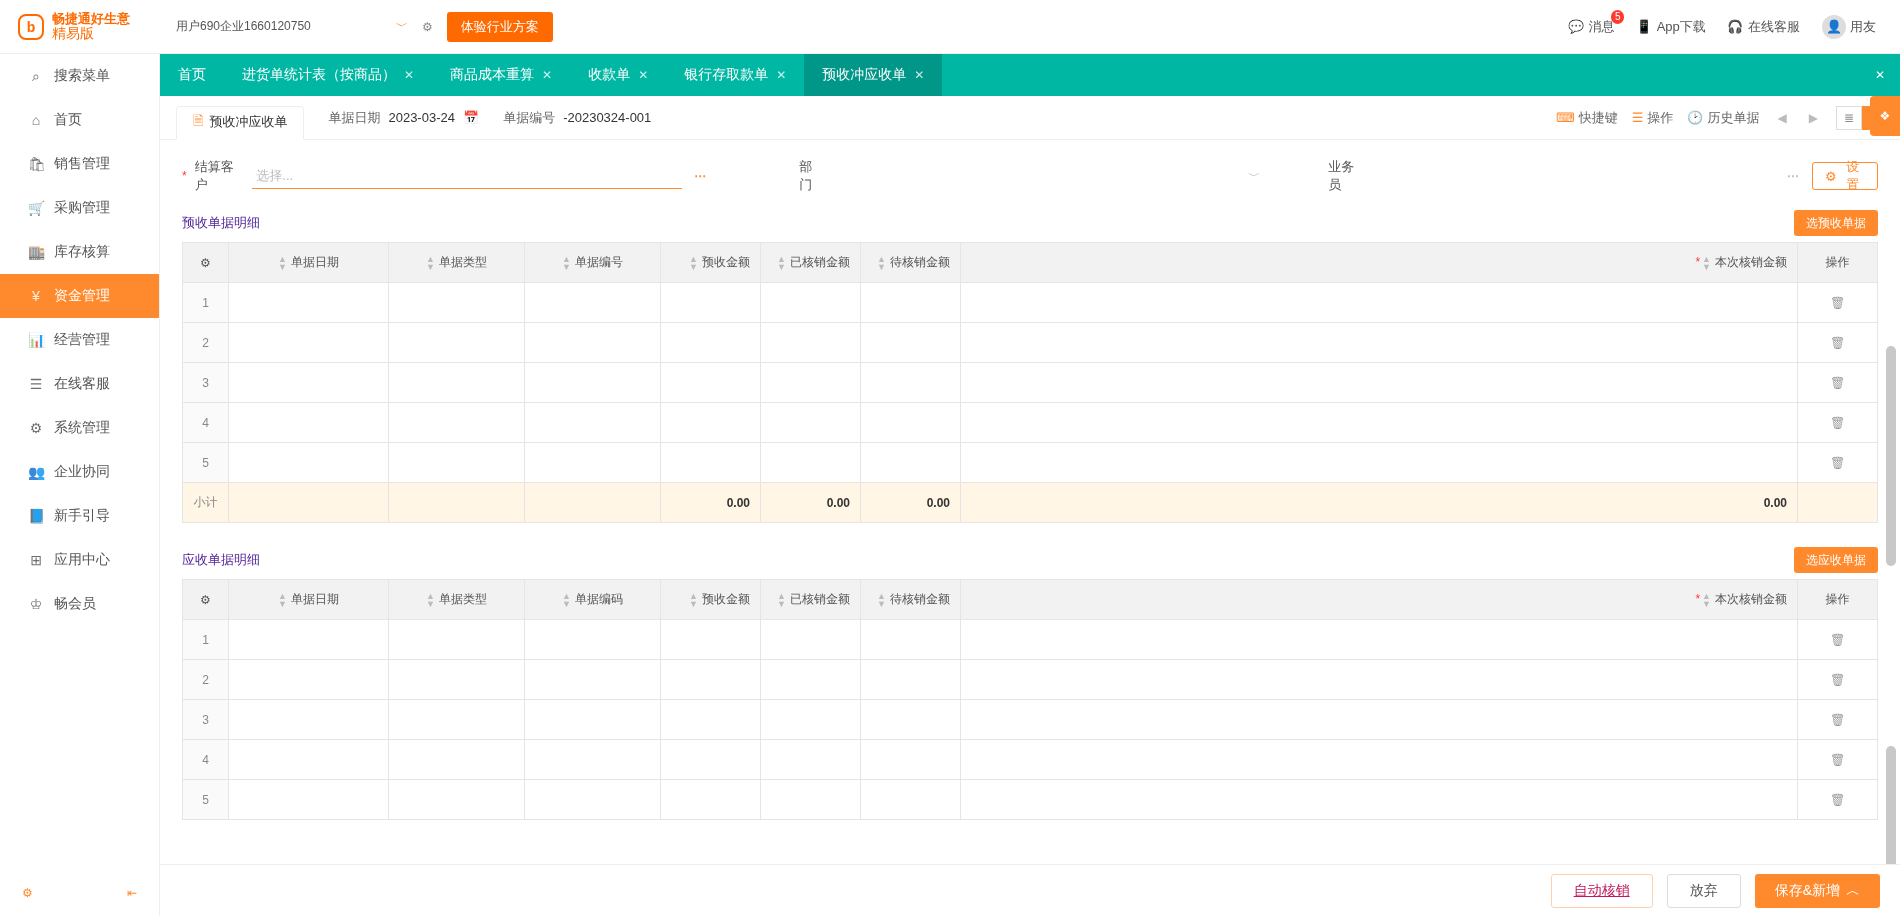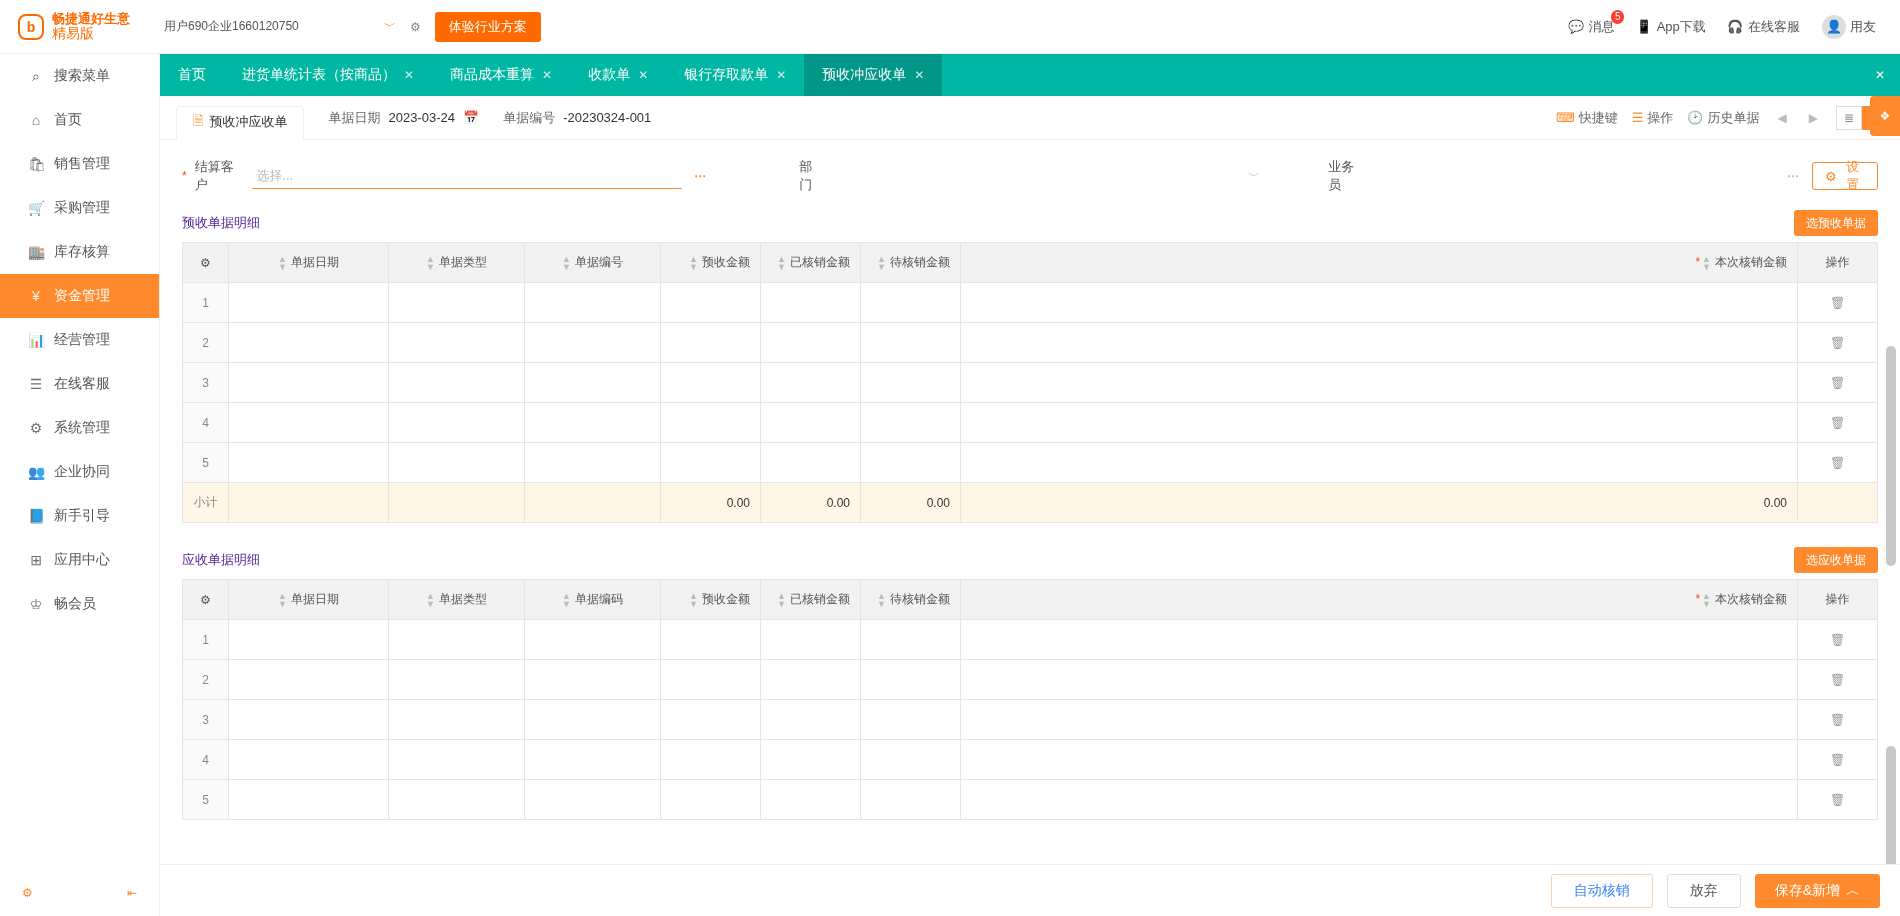--- a/index.html
+++ b/index.html
@@ -3,21 +3,21 @@
 <meta charset="utf-8">
 <style>
 * { margin:0; padding:0; box-sizing:border-box; font-family:"Microsoft YaHei",Arial,sans-serif; }
 body { background:#f5f5f5; font-size:12px; color:#333; overflow:hidden; width:1900px; height:916px; position:relative; }
 .topbar { height:54px; background:#fff; display:flex; align-items:center; border-bottom:1px solid #eee; }
 .logo-block { width:160px; display:flex; align-items:center; padding-left:18px; gap:8px; }
 .logo-ico { width:26px; height:26px; border:2px solid #ff6a00; border-radius:8px; display:flex; align-items:center; justify-content:center; color:#ff6a00; font-weight:bold; font-size:14px; }
 .logo-txt { line-height:1.1; }
 .logo-main { color:#ff6a00; font-size:13px; font-weight:600; }
 .logo-sub { color:#ff6a00; font-size:14px; }
-.tenant-sel { width:240px; height:30px; border:none; display:flex; align-items:center; justify-content:space-between; color:#555; padding:0 4px;text-align:center; }
+.tenant-sel { margin-left:12px; width:240px; height:30px; border:none; display:flex; align-items:center; justify-content:space-between; color:#555; padding:0 4px;text-align:center; }
 .gear-top { margin-left:10px; color:#888; cursor:pointer; }
 .btn-orange { background:#ff6a00; color:#fff; border:none; border-radius:3px; height:30px; padding:0 14px; margin-left:14px; cursor:pointer; font-size:13px; }
 .top-right { margin-left:auto; display:flex; align-items:center; gap:22px; padding-right:24px; color:#555; }
 .tr-item { display:flex; align-items:center; gap:4px; cursor:pointer; position:relative; font-size:13px; }
 .badge { position:absolute; top:-8px; right:-10px; background:#ff3b30; color:#fff; font-size:10px; border-radius:8px; padding:0 4px; line-height:14px; }
 .avatar { width:24px; height:24px; border-radius:50%; background:#ddd; display:inline-flex; align-items:center; justify-content:center; color:#888; }
 
 .shell { display:flex; height:calc(100% - 54px); }
 .sidebar { width:160px; background:#fff; border-right:1px solid #eee; display:flex; flex-direction:column; }
 .sb-item { height:44px; display:flex; align-items:center; gap:10px; padding-left:28px; color:#555; cursor:pointer; font-size:14px; }
@@ -65,28 +65,28 @@
 .tbl-wrap { padding:0 22px 6px; }
 table.grid { width:100%; border-collapse:collapse; table-layout:fixed; }
 .grid th, .grid td { border:1px solid #e5e5e5; height:40px; padding:0 10px; font-size:12px; color:#555; background:#fff; }
 .grid th { background:#f2f2f2; font-weight:normal; position:relative; }
 .grid th .sort { color:#bbb; font-size:9px; line-height:8px; display:inline-flex; flex-direction:column; margin-right:4px; vertical-align:middle; }
 .grid th.reqcol::before { content:"*"; color:#ff3b30; margin-right:2px; }
 .grid td.idx { text-align:center; color:#888; background:#fafafa; }
 .grid td.op { text-align:center; color:#888; }
 .grid td.num { text-align:right; }
 .grid tr.subtotal td { background:#fff6e6; }
-.grid tr.subtotal td.num { font-weight:400; color:#333; }
+.grid tr.subtotal td.num { font-weight:700; color:#333; }
 .trash { cursor:pointer; color:#999; }
 .gear-th { text-align:center; color:#888; }
 col.c-idx{width:46px}col.c-date{width:160px}col.c-type{width:136px}col.c-code{width:136px}col.c-amt{width:100px}col.c-v{width:100px}col.c-p{width:100px}col.c-wide{width:auto}col.c-op{width:80px}
 
 .footer-bar { position:absolute; left:160px; right:0; bottom:0; height:52px; background:#fff; border-top:1px solid #eee; display:flex; align-items:center; justify-content:flex-end; gap:14px; padding:0 20px; }
 .btn-plain { border:1px solid #ddd; background:#fff; color:#555; border-radius:3px; height:34px; padding:0 22px; cursor:pointer; font-size:14px; }
-.btn-plain.orange-txt { color:#3b82f6; border-color:#ffd0ad; }
+.btn-plain.orange-txt { color:#be185d; border-color:#ffd0ad;text-decoration:underline; }
 .btn-primary { background:#ff8a2e; color:#fff; border:none; border-radius:3px; height:34px; padding:0 20px; cursor:pointer; font-size:14px; display:flex; align-items:center; gap:6px; }
 
 .right-rail { position:absolute; right:0; top:96px; width:30px; height:40px; background:#ff8a2e; border-radius:4px 0 0 4px; display:flex; align-items:center; justify-content:center; color:#fff; cursor:pointer; }
 
 .scroll-stub { position:absolute; right:4px; width:10px; background:#c8c8c8; border-radius:5px; }
 </style>
 </head>
 <body>
 
 <div class="topbar">

